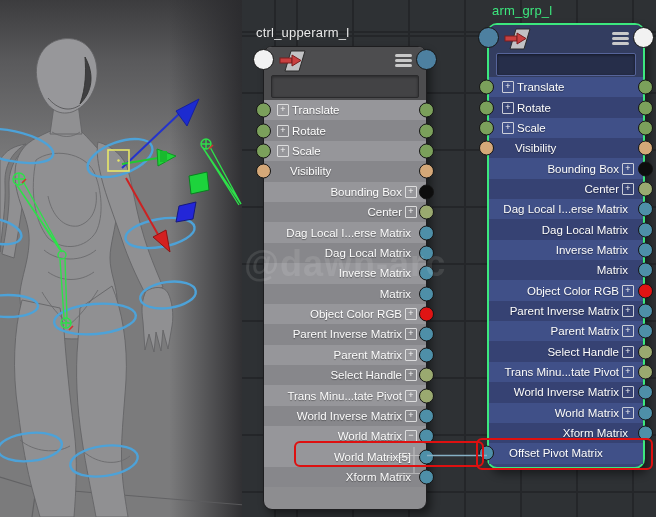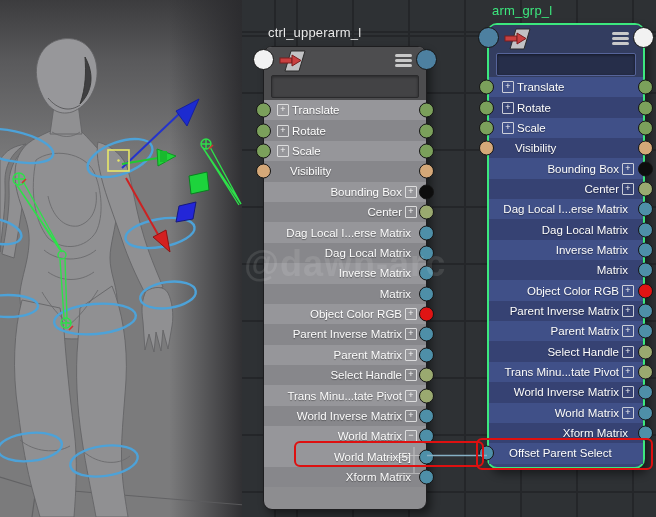--- a/index.html
+++ b/index.html
@@ -20,21 +20,21 @@
     background-image:
       repeating-linear-gradient(90deg,#242629 0,#242629 2px,transparent 2px,transparent 56px),
       repeating-linear-gradient(0deg,#242629 0,#242629 2px,transparent 2px,transparent 57px);
     background-position:54px 33px;}
 
   .node{position:absolute;border-radius:9px;box-shadow:4px 5px 9px rgba(0,0,0,.45);z-index:10;box-sizing:border-box;}
   .node1{left:21px;top:46px;width:164px;height:464px;background:#8d8d90;border:1px solid #1d1d1f;}
   .node2{left:245px;top:23px;width:158px;height:446px;background:#3a4679;border:2.5px solid #3ce87e;border-radius:10px;}
 
   .node-title{position:absolute;font-size:13px;z-index:11;letter-spacing:.2px;}
-  .t1{left:26px;top:25px;color:#e9e9e9;}
+  .t1{left:14px;top:25px;color:#e9e9e9;}
   .t2{left:250px;top:3px;color:#3ce87e;}
 
   .node-header{position:relative;width:100%;}
   .node1 .node-header{height:27px;background:#4d4d4f;border-radius:8px 8px 0 0;}
   .node2 .node-header{height:27px;background:#333d60;border-radius:7px 7px 0 0;}
   .hicon{position:absolute;left:15px;top:3px;}
   .hmenu{position:absolute;right:14px;top:7px;display:flex;flex-direction:column;gap:2px;}
   .hmenu i{display:block;width:17px;height:3px;border-radius:1.5px;background:#c9c9c9;}
   .hport{position:absolute;width:21px;height:21px;border-radius:50%;border:1.5px solid #161616;top:2px;z-index:12;box-sizing:border-box;}
   .hport.l{left:-11px}.hport.r{right:-11px}
@@ -393,21 +393,21 @@
             <span class="lbl">World Matrix</span>
             <span class="exp">+</span>
             <span class="dot r" style="background: rgb(78, 143, 168);"></span>
           </div>
           <div class="row odd right no-exp">
             <span class="lbl">Xform Matrix</span>
             <span class="dot r" style="background: rgb(78, 143, 168);"></span>
           </div>
           <div class="row even input no-exp">
             <span class="dot l" style="background: rgb(78, 143, 168);"></span>
-            <span class="lbl">Offset Parent Select</span>
+            <span class="lbl">Offset Pivot Matrix</span>
           </div>
         </div>
     </div>
 
     <svg class="overlay" width="414" height="517">
       <g stroke="rgba(225,225,225,.5)" stroke-width="1.2">
         <path d="M172,447 V473 M155,455.5 H178 M155,473.5 H178" fill="none"></path>
       </g>
       <line x1="185" y1="455.5" x2="245" y2="455.5" stroke="#86b0c4" stroke-width="1.6"></line>
     </svg>

